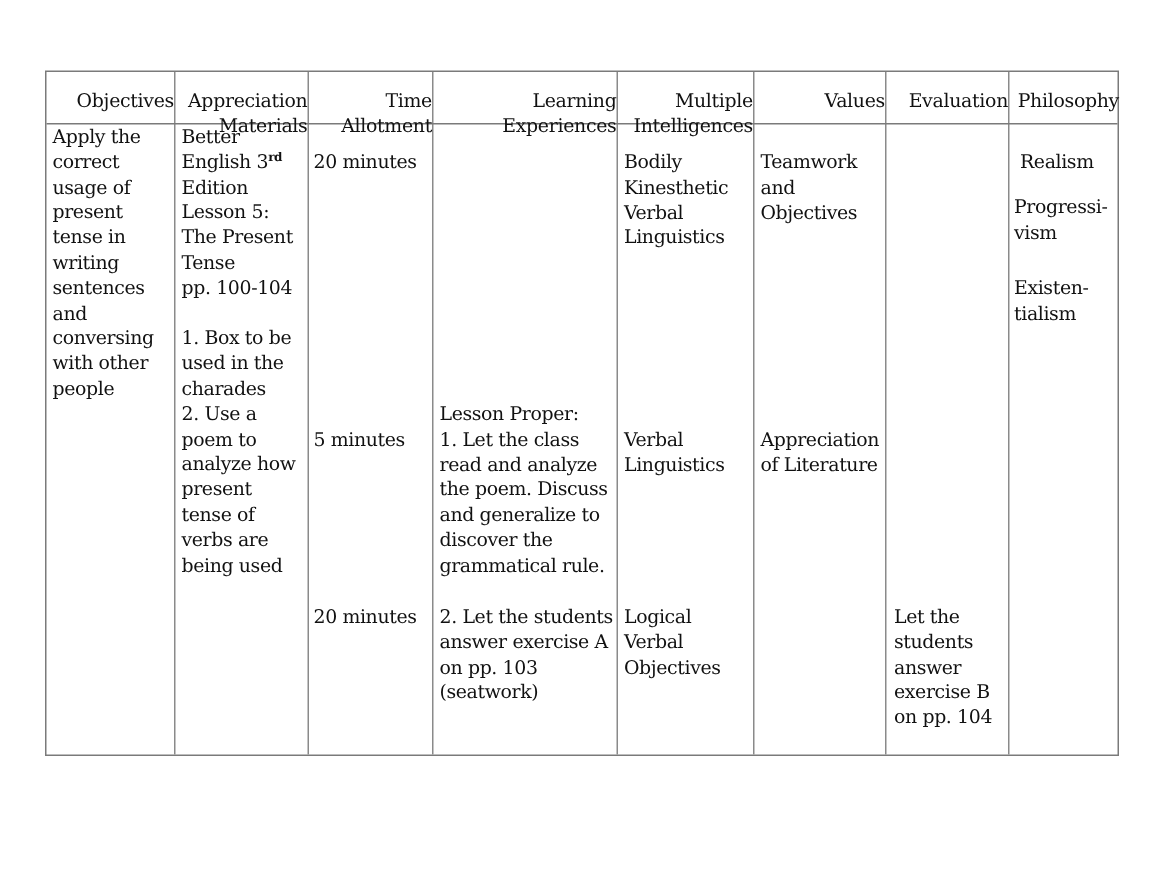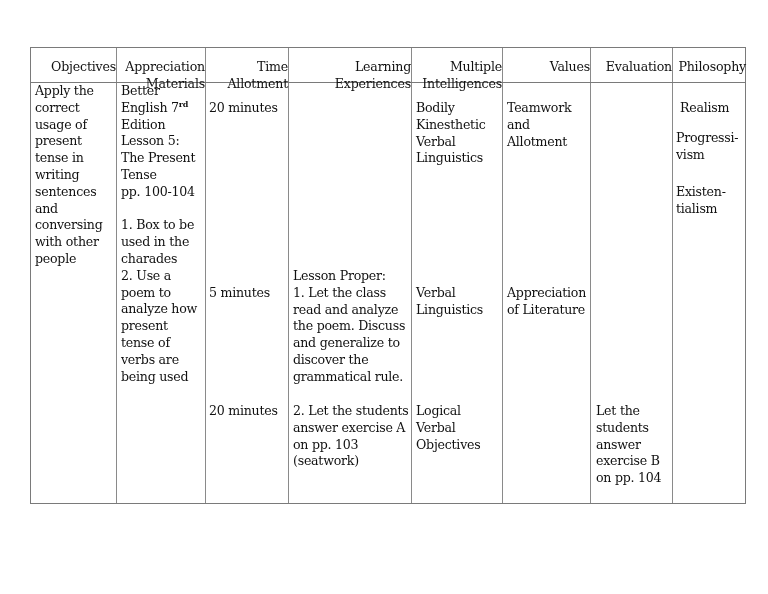--- a/index.html
+++ b/index.html
@@ -89,21 +89,21 @@
 tense in
 writing
 sentences
 and
 conversing
 with other
 people</div>
 
     <div class="cell" style="left:90px;top:35px;width:84px;white-space:normal">
       <div>Better</div>
-      <div><span>English 7</span><sup>rd</sup></div>
+      <div><span>English 3</span><sup>rd</sup></div>
       <div style="white-space:pre-line">Edition
 Lesson 5:
 The Present
 Tense
 pp. 100-104
 
 1. Box to be
 used in the
 charades
 2. Use a
@@ -136,21 +136,21 @@
 Verbal
 Linguistics</div>
     <div class="cell" style="left:385px;top:237px;width:86px">Verbal
 Linguistics</div>
     <div class="cell" style="left:385px;top:355px;width:86px">Logical
 Verbal
 Objectives</div>
 
     <div class="cell" style="left:476px;top:52px;width:84px">Teamwork
 and
-Allotment</div>
+Objectives</div>
     <div class="cell" style="left:476px;top:237px;width:84px">Appreciation
 of Literature</div>
 
     <div class="cell" style="left:565px;top:355px;width:76px">Let the
 students
 answer
 exercise B
 on pp. 104</div>
 
     <div class="cell" style="left:649px;top:52px;width:66px">Realism</div>

